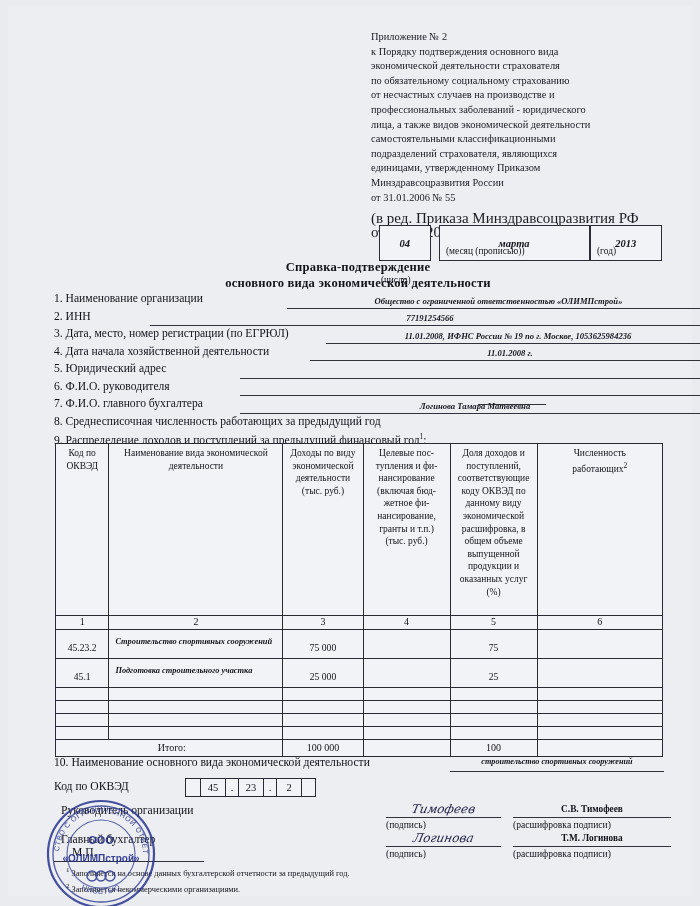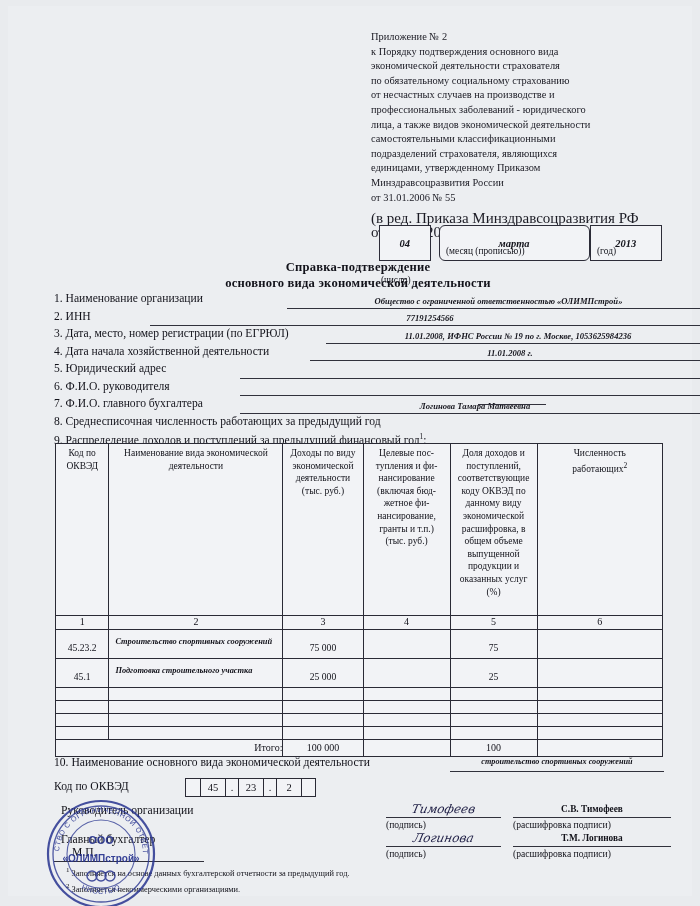--- a/index.html
+++ b/index.html
@@ -60,21 +60,21 @@
     font-style: italic;
     font-weight: bold;
     font-size: 10.5px;
     display: flex;
     align-items: center;
     justify-content: center;
     height: 100%;
     box-sizing: border-box;
   }
   .dbox.day   { width: 52px; }
-  .dbox.month { width: 152px; margin-left: 8px; border-radius: 6px; }
+  .dbox.month { width: 152px; margin-left: 8px; }
   .dbox.year  { width: 73px; margin-left: 0; }
 
   .datecap {
     position: absolute;
     left: 371px;
     top: 240px;
     width: 283px;
     height: 14px;
     font-size: 9.4px;
   }
@@ -181,21 +181,21 @@
     text-align: left;
     padding-left: 6px;
     font-style: italic;
     font-weight: bold;
     font-size: 8.4px;
     vertical-align: middle;
   }
   .tbl .datarow td.c1 { vertical-align: bottom; }
   .tbl .emptyrow td { height: 12px; }
   .tbl .totalrow td { height: 16px; vertical-align: middle; font-size: 10px; }
-  .tbl .totalrow td.c1 { text-align: right; padding-left: 5px; margin-top: 11px; }
+  .tbl .totalrow td.c1 { text-align: center; padding-left: 5px; margin-top: 11px; }
 
   
   .item10 {
     position: absolute;
     left: 46px;
     top: 750px;
     width: 610px;
     height: 18px;
   }
   .item10 .lbl { position: absolute; left: 0; top: 0; font-size: 11.6px; white-space: nowrap; }

